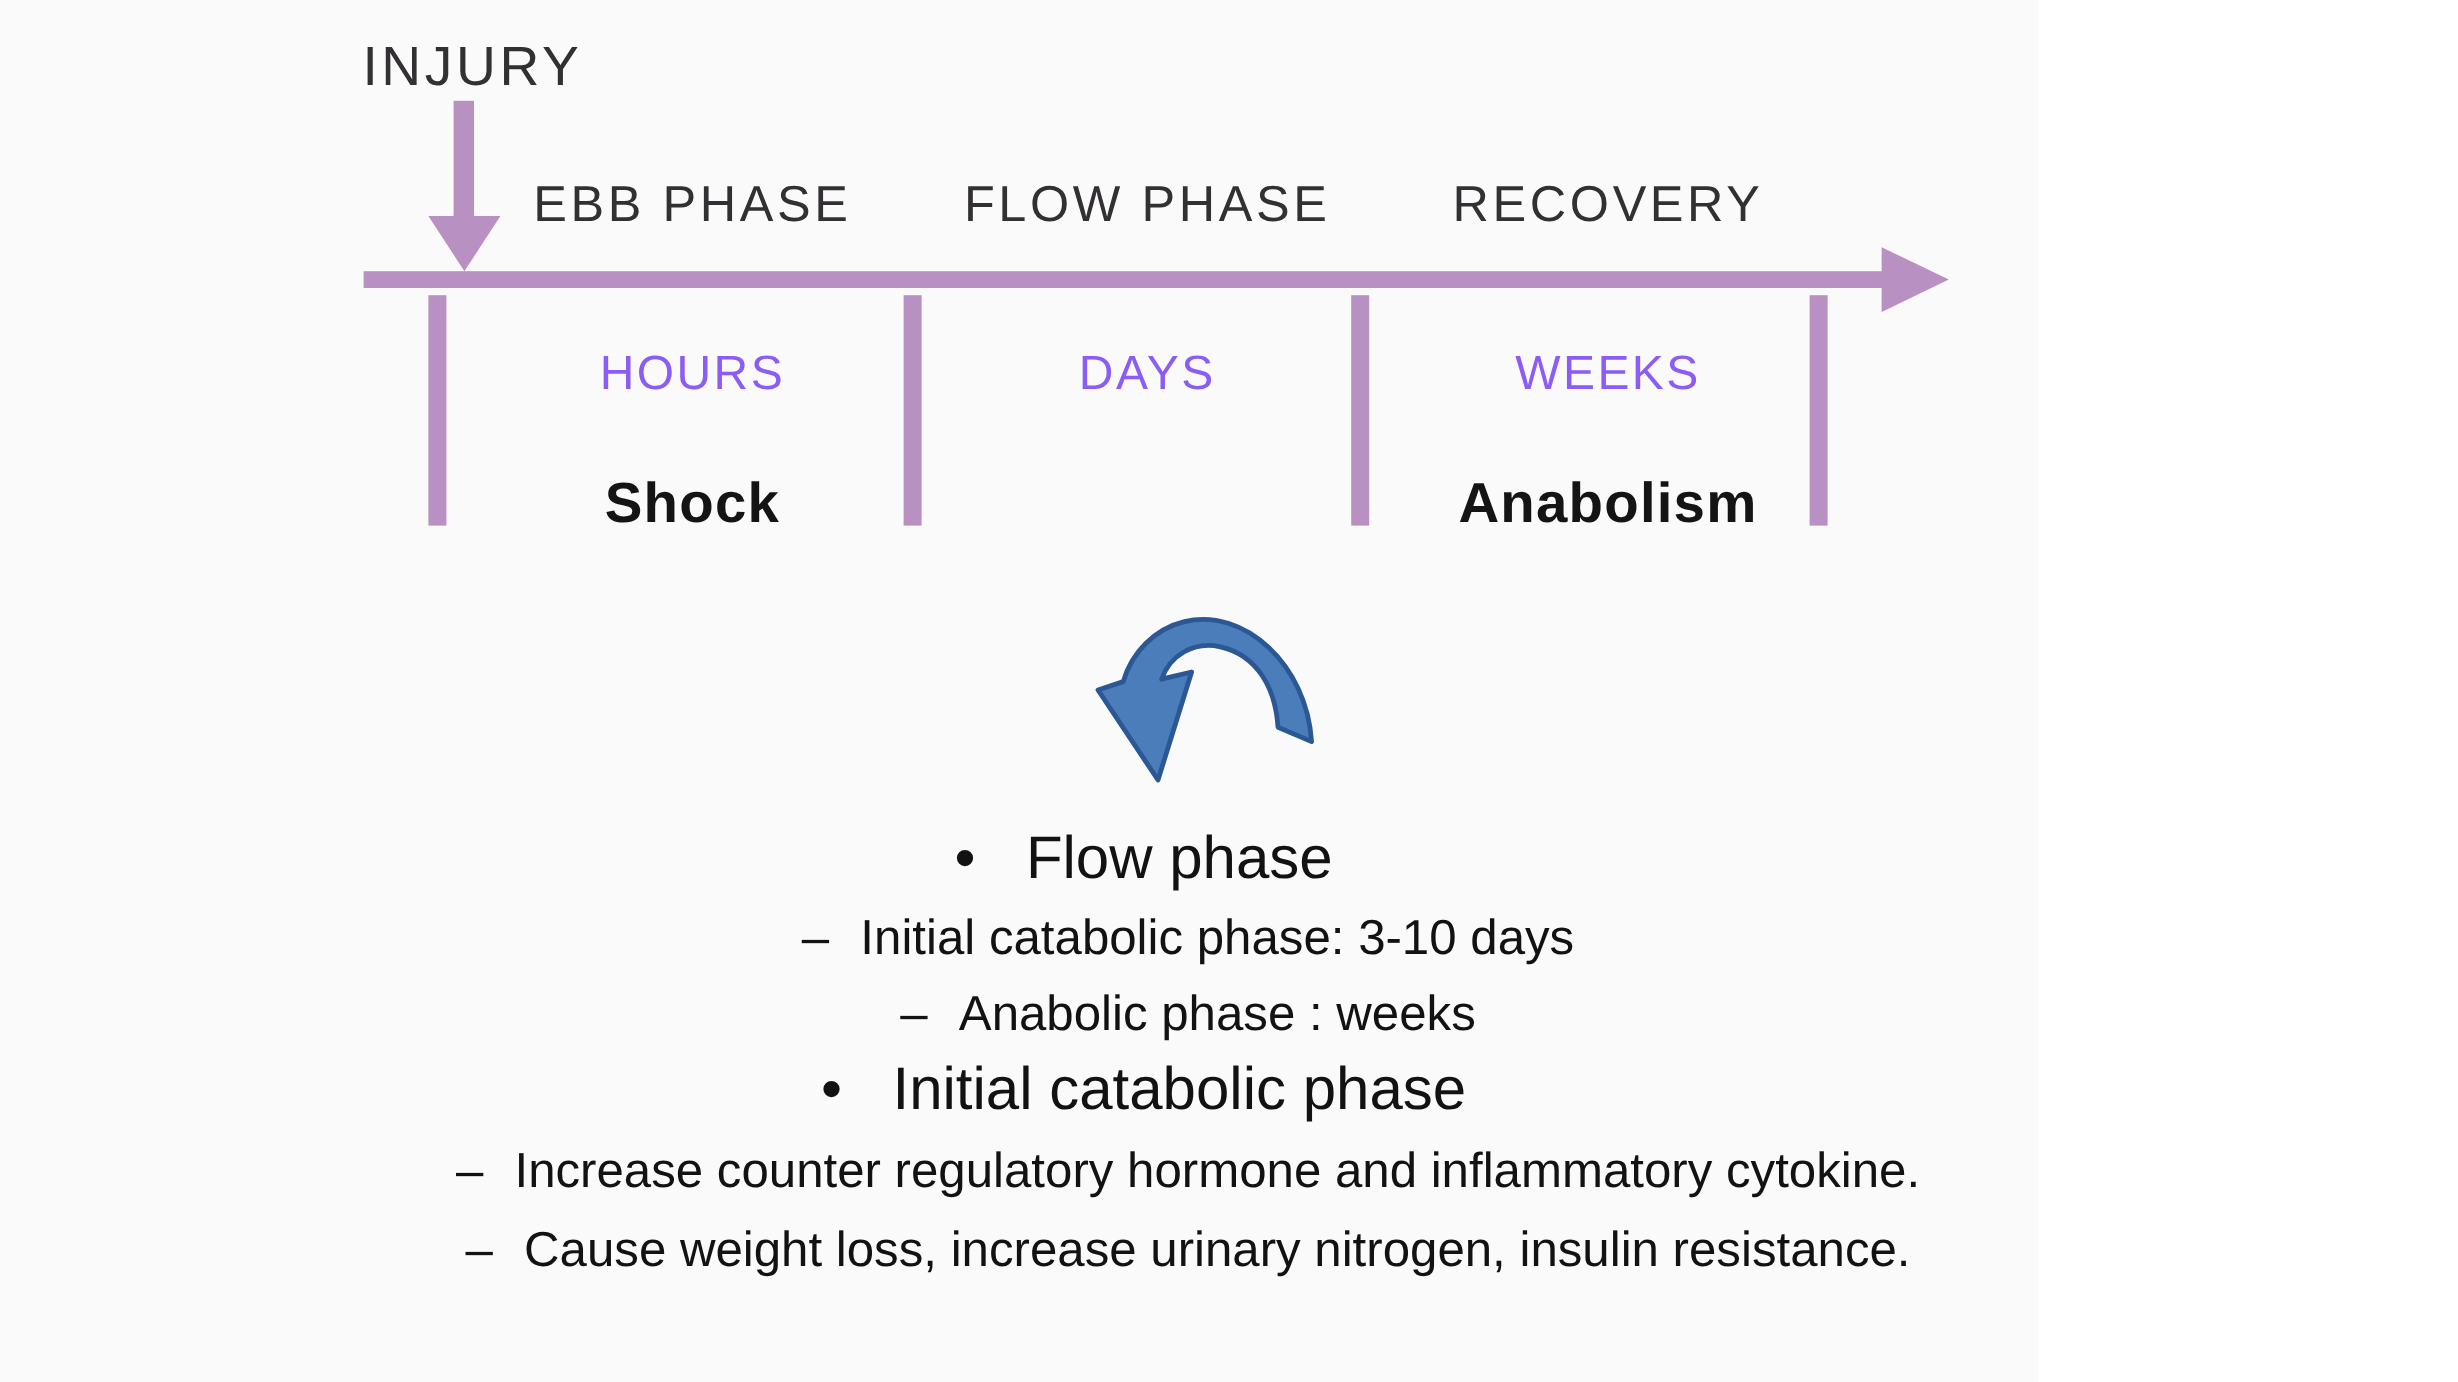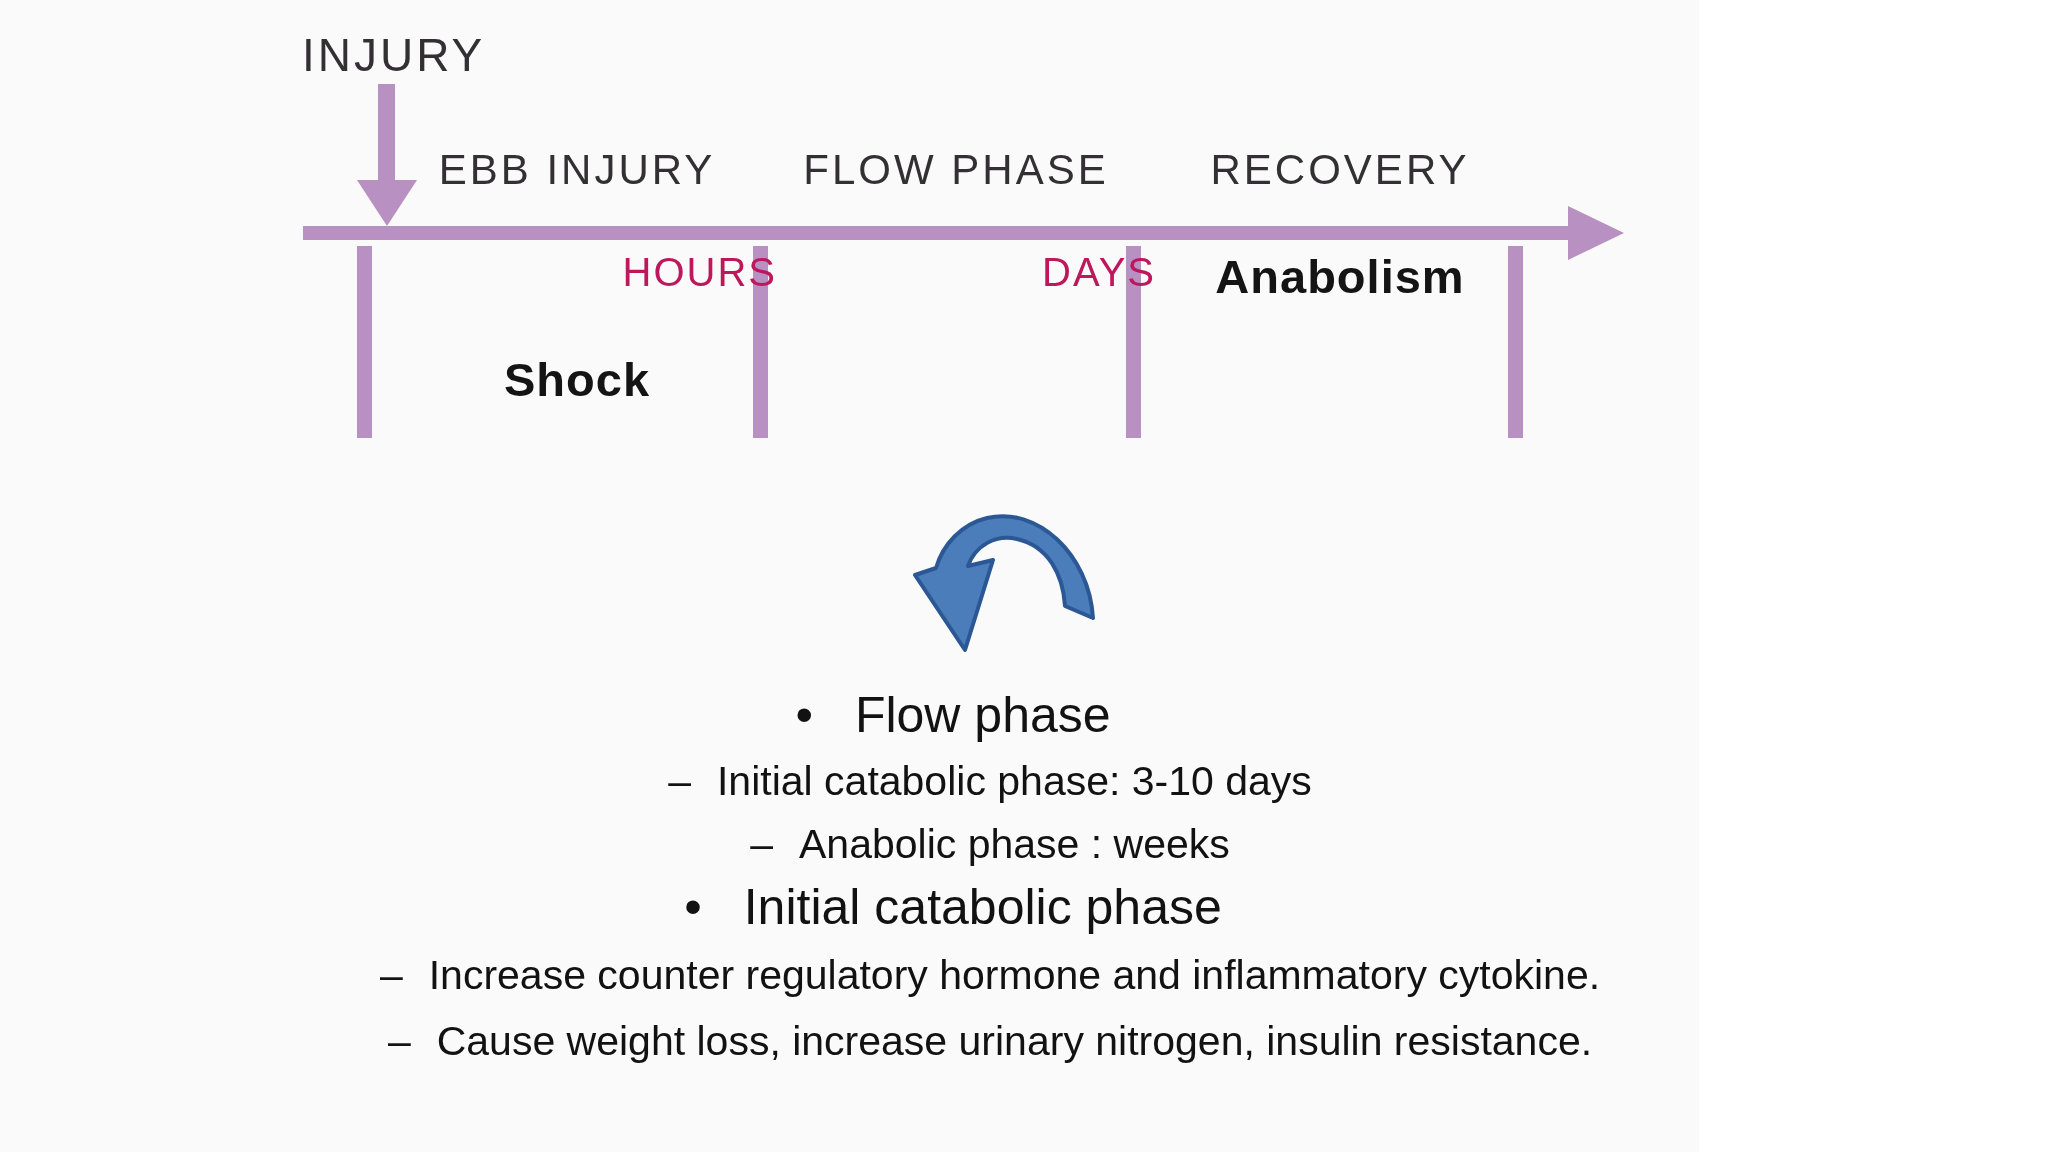--- a/index.html
+++ b/index.html
@@ -35,21 +35,21 @@
     position:absolute; top:246px; width:15px; height:192px; background:#b890c2;
   }
   .tick-1 { left:357px; } .tick-2 { left:753px; } .tick-3 { left:1126px; } .tick-4 { left:1508px; }
 
   .phase-col { position:absolute; top:148px; width:400px; text-align:center; }
   .phase-col-1 { left:377px; } .phase-col-2 { left:756px; } .phase-col-3 { left:1140px; }
   .phase-name {
     font-size:42px; letter-spacing:3px; color:#333034; line-height:44px; white-space:nowrap;
   }
   .phase-duration {
-    margin-top:57px; font-size:40px; letter-spacing:2px; color:#be185d; line-height:46px;text-align:right;
+    margin-top:96px; font-size:40px; letter-spacing:2px; color:#8b5cf6; line-height:46px;
   }
   .phase-process {
     margin-top:59px; font-size:47px; font-weight:700; letter-spacing:1px;
     color:#141414; line-height:52px;
   }
 
   
   .curved-arrow { position:absolute; left:905px; top:496px; width:200px; height:164px; }
 
   
@@ -75,30 +75,31 @@
   </div>
 
   <div class="timeline-bar"></div>
   <div class="right-arrow-head"></div>
   <div class="tick tick-1"></div>
   <div class="tick tick-2"></div>
   <div class="tick tick-3"></div>
   <div class="tick tick-4"></div>
 
   <div class="phase-col phase-col-1">
-    <div class="phase-name">EBB INJURY</div>
+    <div class="phase-name">EBB PHASE</div>
     <div class="phase-duration">HOURS</div>
     <div class="phase-process">Shock</div>
   </div>
   <div class="phase-col phase-col-2">
     <div class="phase-name">FLOW PHASE</div>
     <div class="phase-duration">DAYS</div>
   </div>
   <div class="phase-col phase-col-3">
     <div class="phase-name">RECOVERY</div>
+    <div class="phase-duration">WEEKS</div>
     <div class="phase-process">Anabolism</div>
   </div>
 
   <div class="curved-arrow">
     <svg width="200" height="164" viewBox="0 0 200 164" xmlns="http://www.w3.org/2000/svg">
       <path d="M 188 122
                C 184 58, 132 10, 82 22
                C 57 28, 38 48, 31 72
                L 10 79 L 60 154 L 88 64 L 63 70
                C 70 50, 90 38, 112 43

